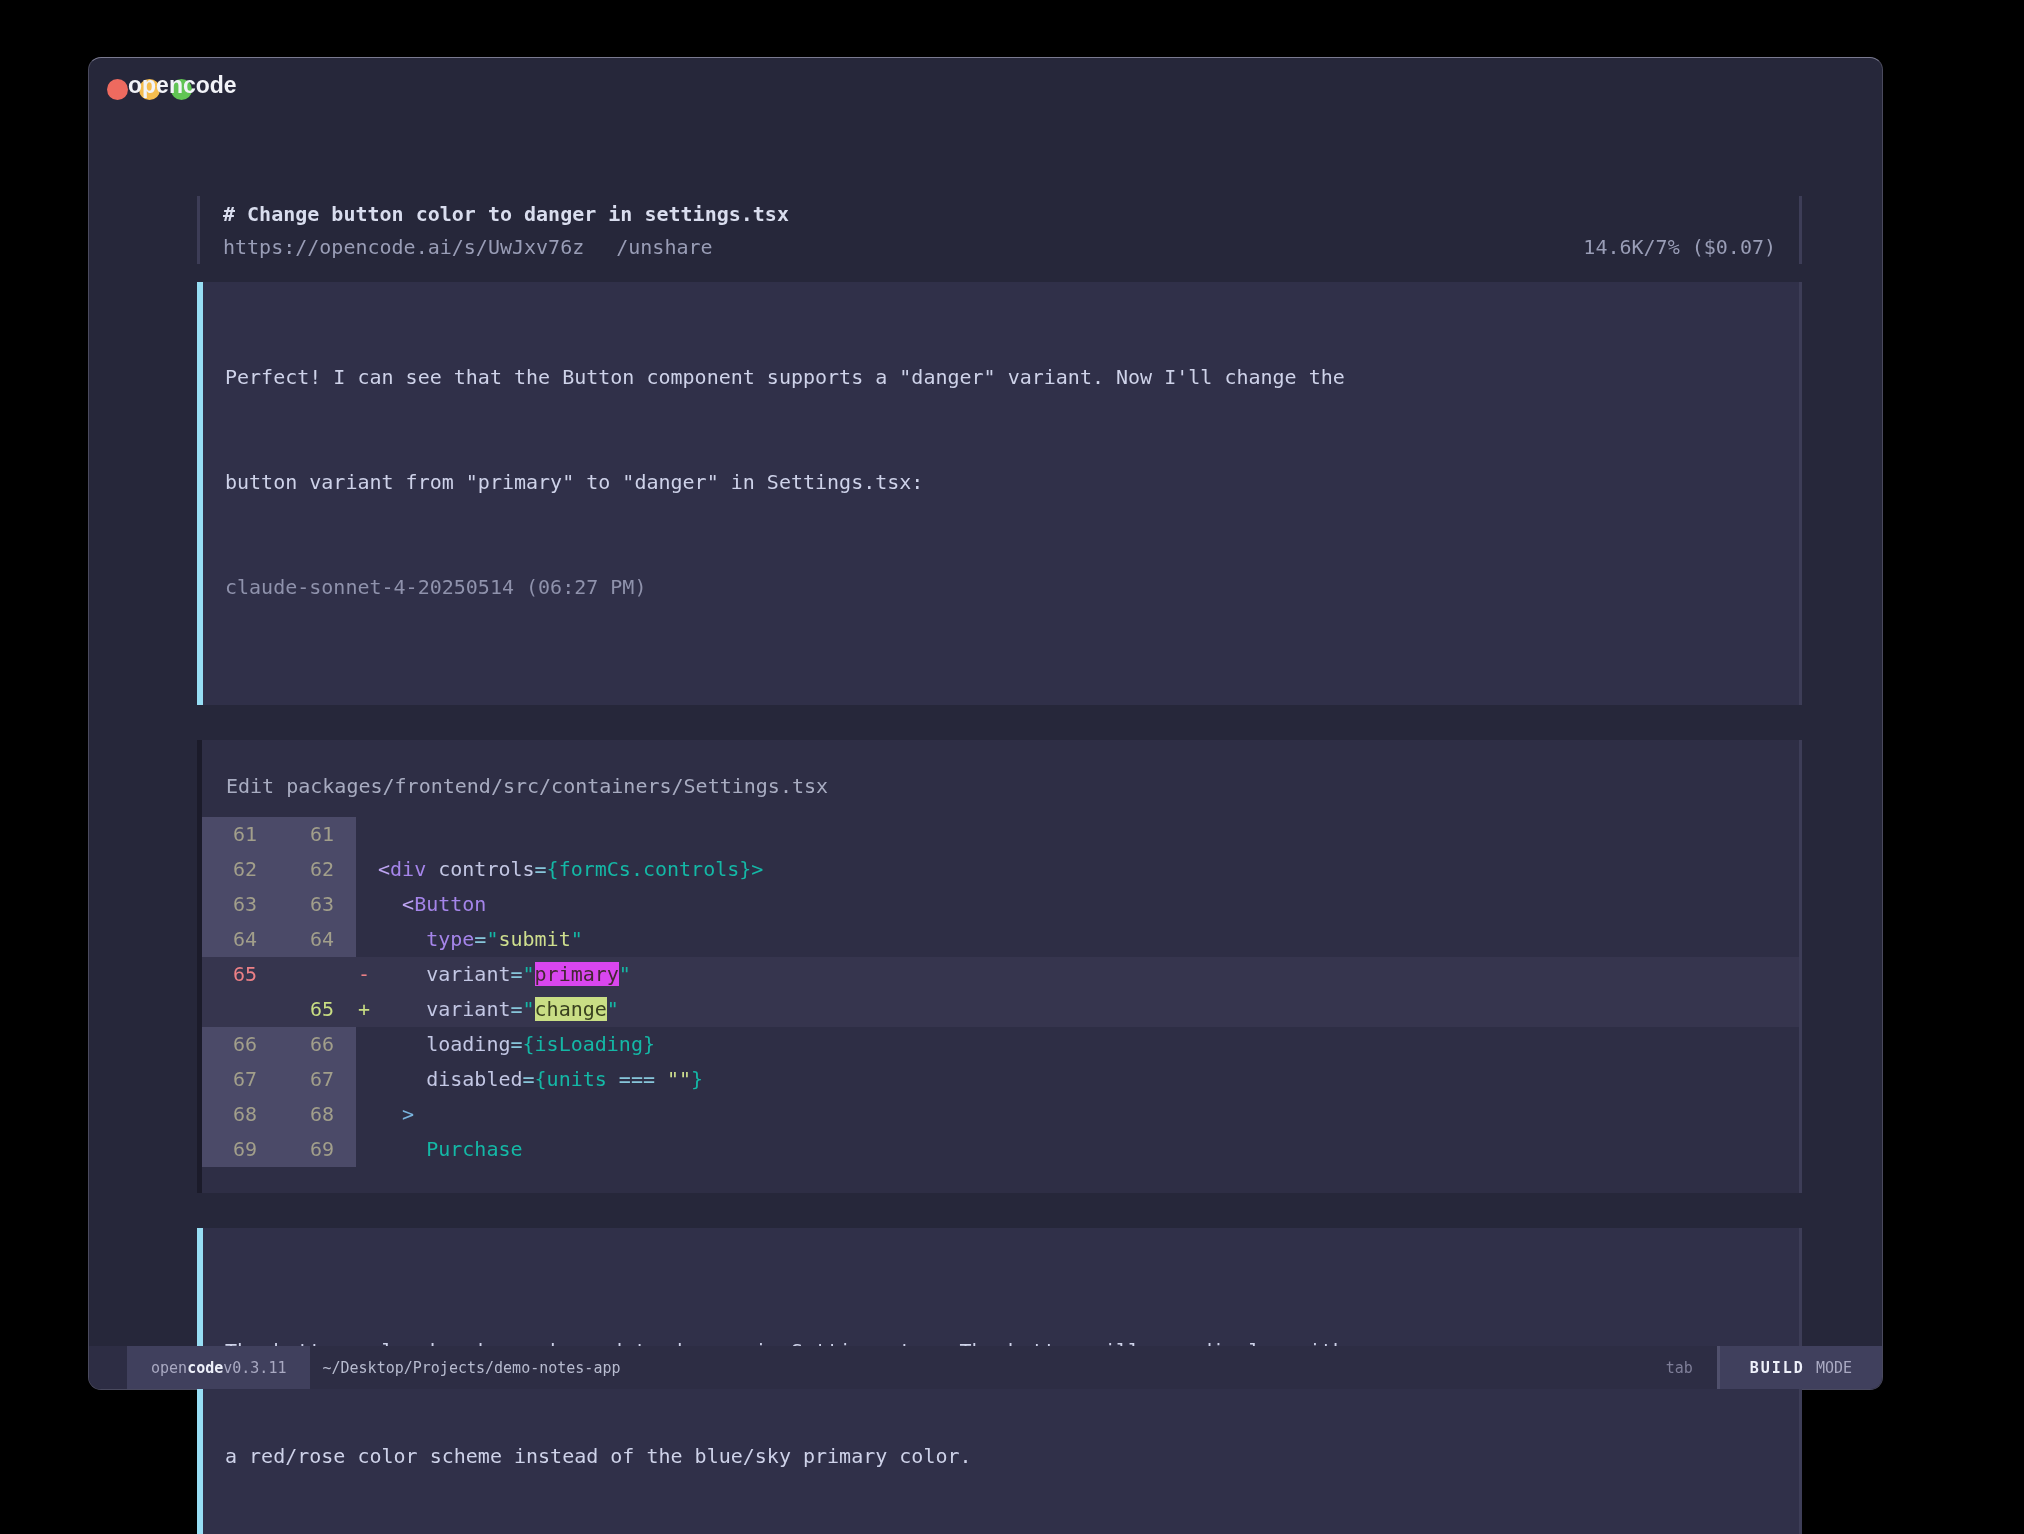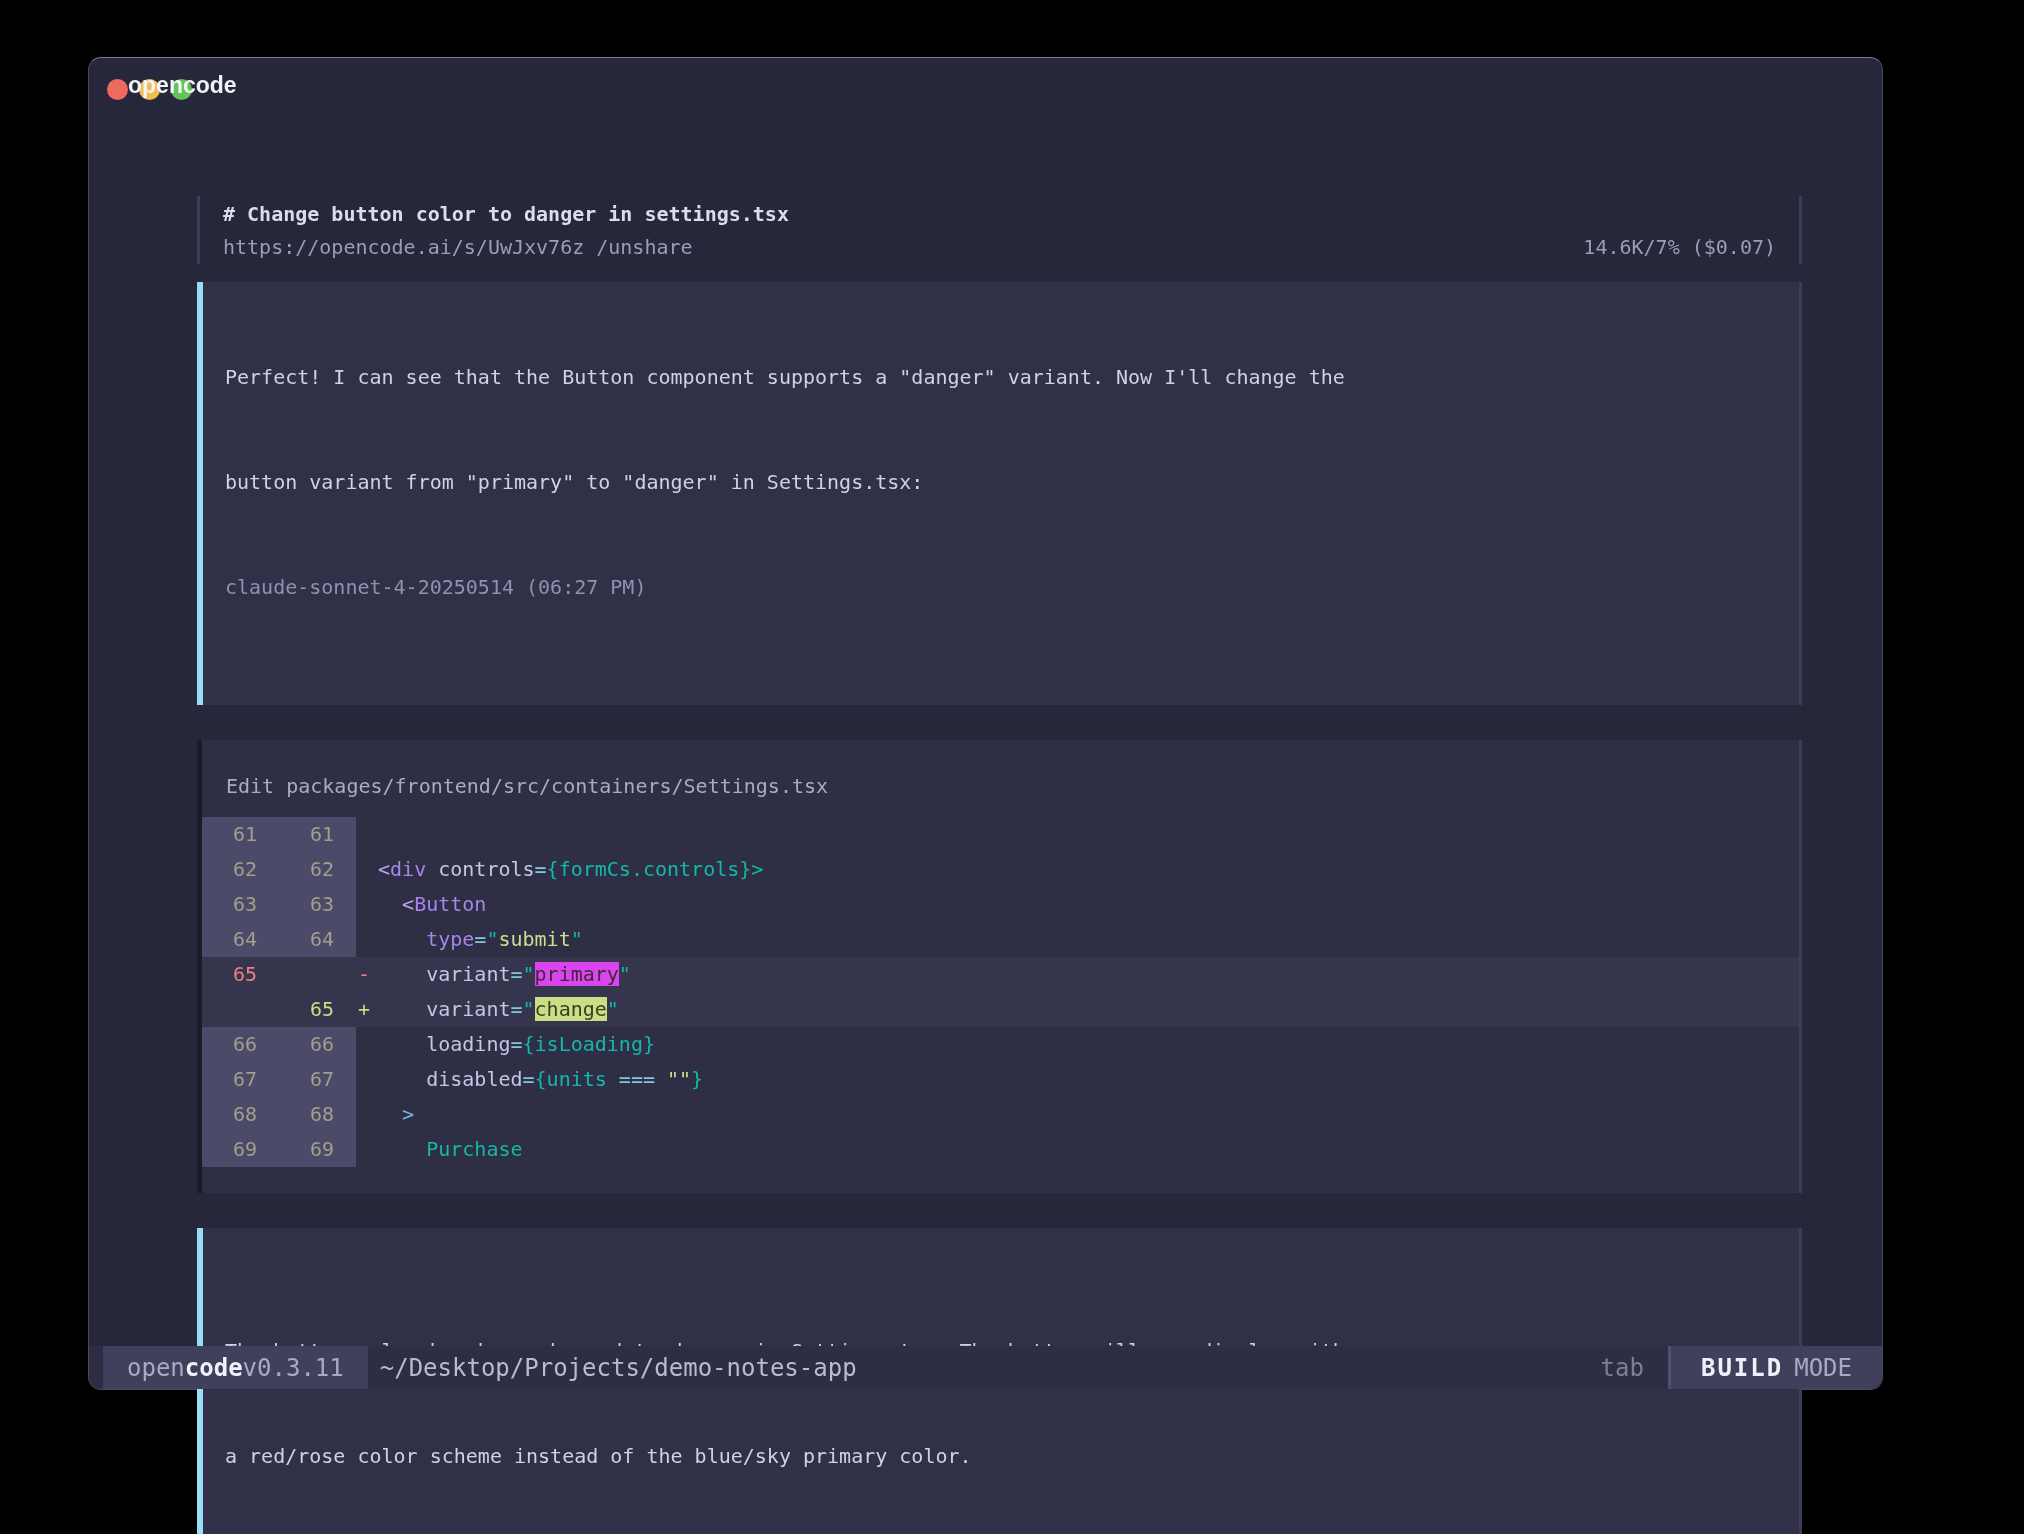--- a/index.html
+++ b/index.html
@@ -24,21 +24,21 @@
 
   
   .content { padding:0 80px 0 108px; }
 
   .hdr {
     margin-top:84px; border-left:3px solid #3d3d57; border-right:3px solid #3d3d57;
     padding:1px 23px; height:68px;
   }
   .hdr-row { display:flex; justify-content:space-between; line-height:32px; }
   .hdr-title { font-size:20px; font-weight:bold; color:#d9ddee; line-height:34px; }
-  .hdr-left { display:flex; gap:12px; font-size:20px; color:#999db6; }
+  .hdr-left { display:flex; gap:32px; font-size:20px; color:#999db6; }
   .hdr-stats { font-size:20px; color:#999db6; }
 
   .msg {
     margin-top:18px; background:#303049; border-left:6px solid #97def4;
     border-right:3px solid #3d3d57; padding:8px 0 30px 22px;
     font-size:20px; line-height:35px; color:#ced2e9; white-space:pre;
   }
   .msg.tall { margin-top:35px; padding-top:36px; padding-bottom:25px; }
   .msg .meta { color:#8f92ac; }
 
@@ -62,21 +62,21 @@
   .tk-tag, .tk-kw { color:#a585ea; } .tk-attr { color:#c3c7e4; }
   .tk-op { color:#87c6da; } .tk-str { color:#cede8e; }
   .tk-angle { color:#79b3dd; }
   .tk-hl-del { background:#d946ef; color:#432733; }
   .tk-hl-add { background:#c9de85; color:#39401f; }
 
   
   .statusbar {
     position:absolute; left:0; right:0; bottom:0; height:43px; background:#2d2d44;
     border-radius:0 0 12px 12px; overflow:hidden;
-    display:flex; align-items:center; font-size:24px; color:#b8bcd0;
+    display:flex; align-items:center; font-size:15px; color:#b8bcd0;padding-left:24px;
   }
   .sb-left { display:flex; align-items:center; height:100%; flex:1; }
   .sb-app { background:#40405d; height:100%; display:flex; align-items:center; padding:0 24px; margin-left:14px; color:#a9a9c2; }
   .sb-app b { color:#eef0fa; }
   .sb-path { margin-left:12px; }
   .sb-right { display:flex; align-items:center; height:100%; }
   .sb-tab { color:#7e7e98; margin-right:24px; }
   .sb-div { width:3px; height:100%; background:#50506c; }
   .sb-mode { background:#40405d; height:100%; display:flex; align-items:center; padding:0 30px; color:#a9a9c2; gap:11px; }
   .sb-mode b { color:#eef0fa; letter-spacing:2px; }

